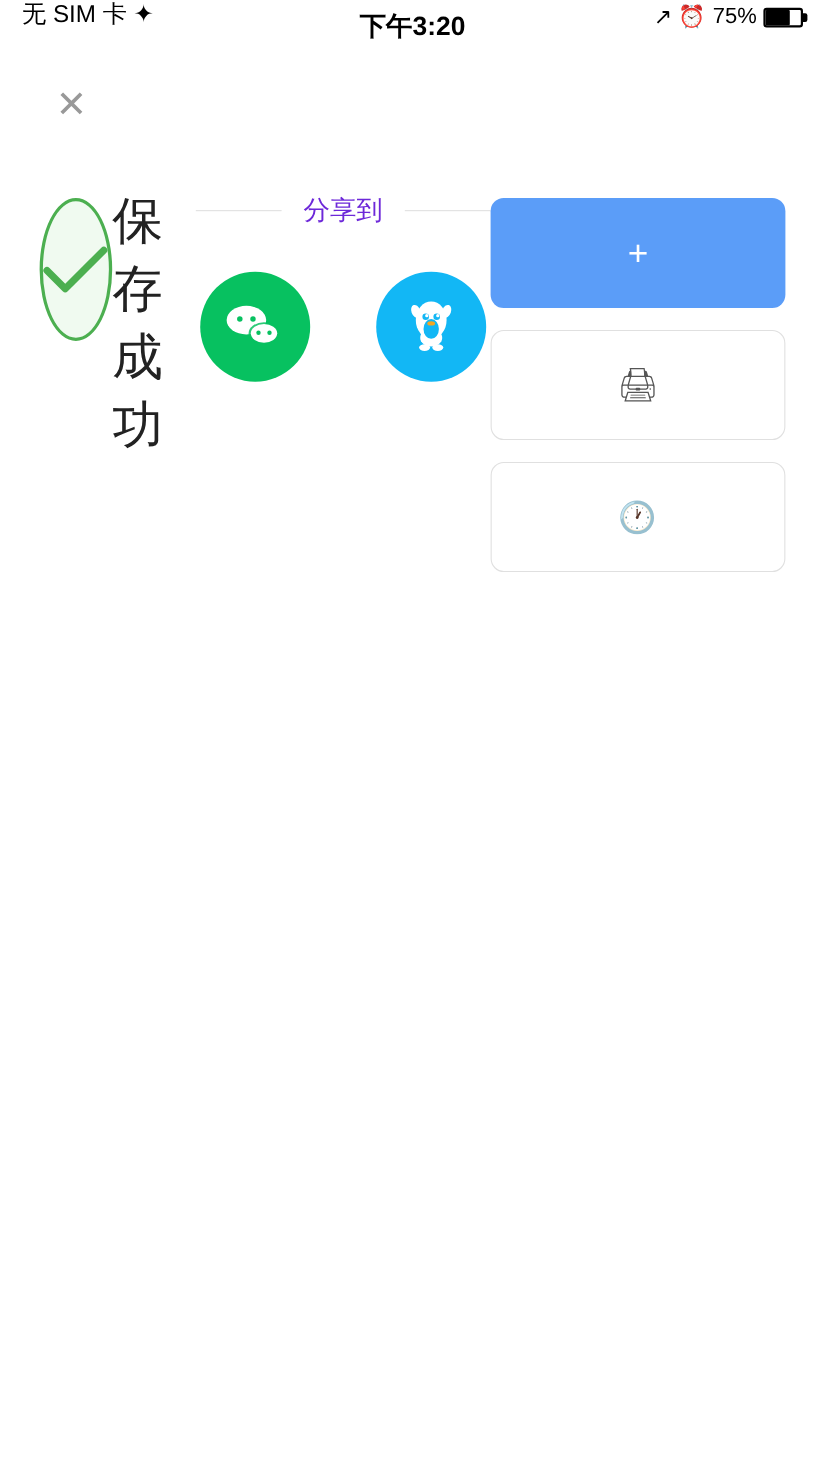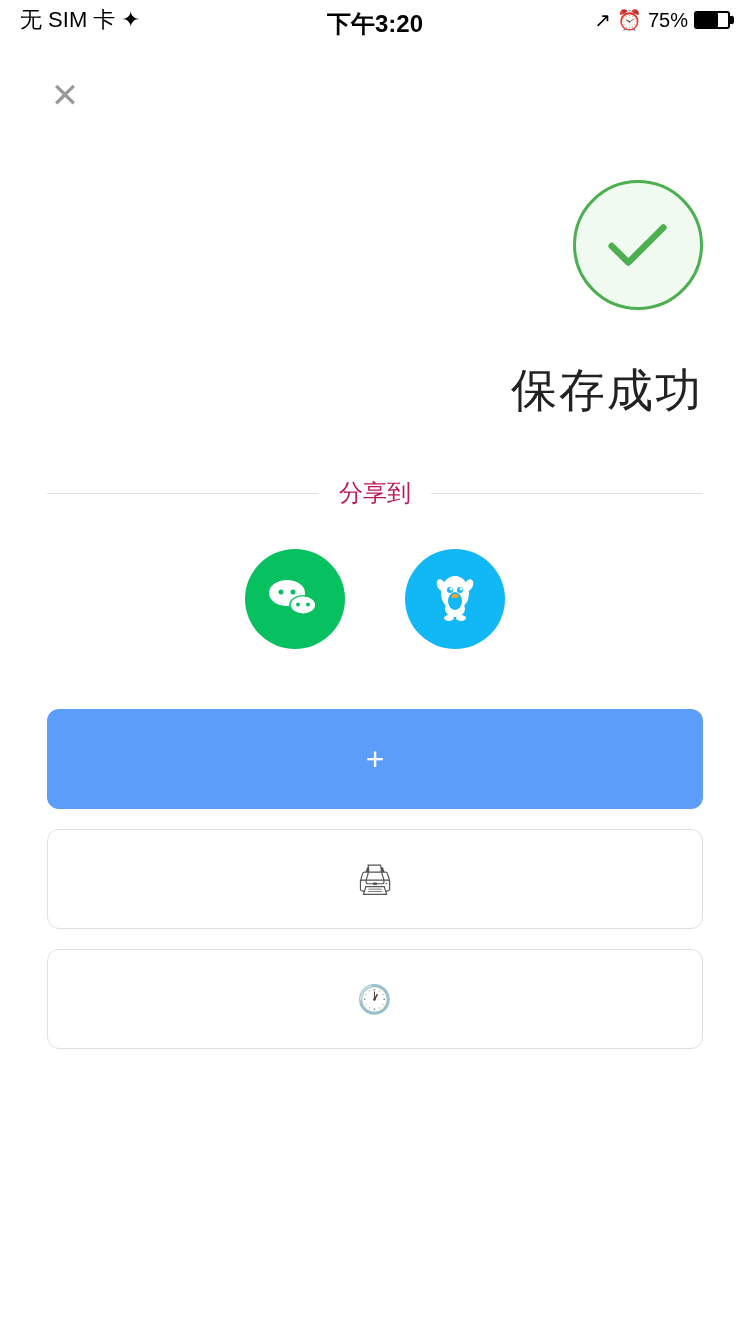--- a/index.html
+++ b/index.html
@@ -13,21 +13,21 @@
       display: flex;
       flex-direction: column;
     }
 
     
     .status-bar {
       width: 100%;
       height: 40px;
       background: #ffffff;
       display: flex;
-      align-items: center;
+      align-items: flex-end;
       justify-content: space-between;
       padding: 12px 20px;
       flex-shrink: 0;
     }
 
     .status-left {
       display: flex;
       align-items: center;
       gap: 8px;
       font-size: 22px;
@@ -99,23 +99,23 @@
       font-size: 34px;
       color: #999;
       line-height: 1;
       font-weight: 300;
     }
 
     
     .main-content {
       flex: 1;
       display: flex;
-      flex-direction: column;
-      align-items: flex-end;
-      padding: 0 47px;
+      flex-direction: row;
+      align-items: flex-start;
+      padding: 0 36px;
     }
 
     
     .success-icon-wrap {
       margin-top: 60px;
       width: 130px;
       height: 130px;
       border-radius: 50%;
       border: 3px solid #4caf50;
       background: #f0faf0;
@@ -151,21 +151,21 @@
     }
 
     .share-divider .line {
       flex: 1;
       height: 1px;
       background: #e0e0e0;
     }
 
     .share-divider .share-label {
       font-size: 24px;
-      color: #be185d;
+      color: #6d28d9;
       white-space: nowrap;
     }
 
     .share-icons-row {
       display: flex;
       gap: 60px;
       align-items: center;
     }
 
     .share-icon-btn {

